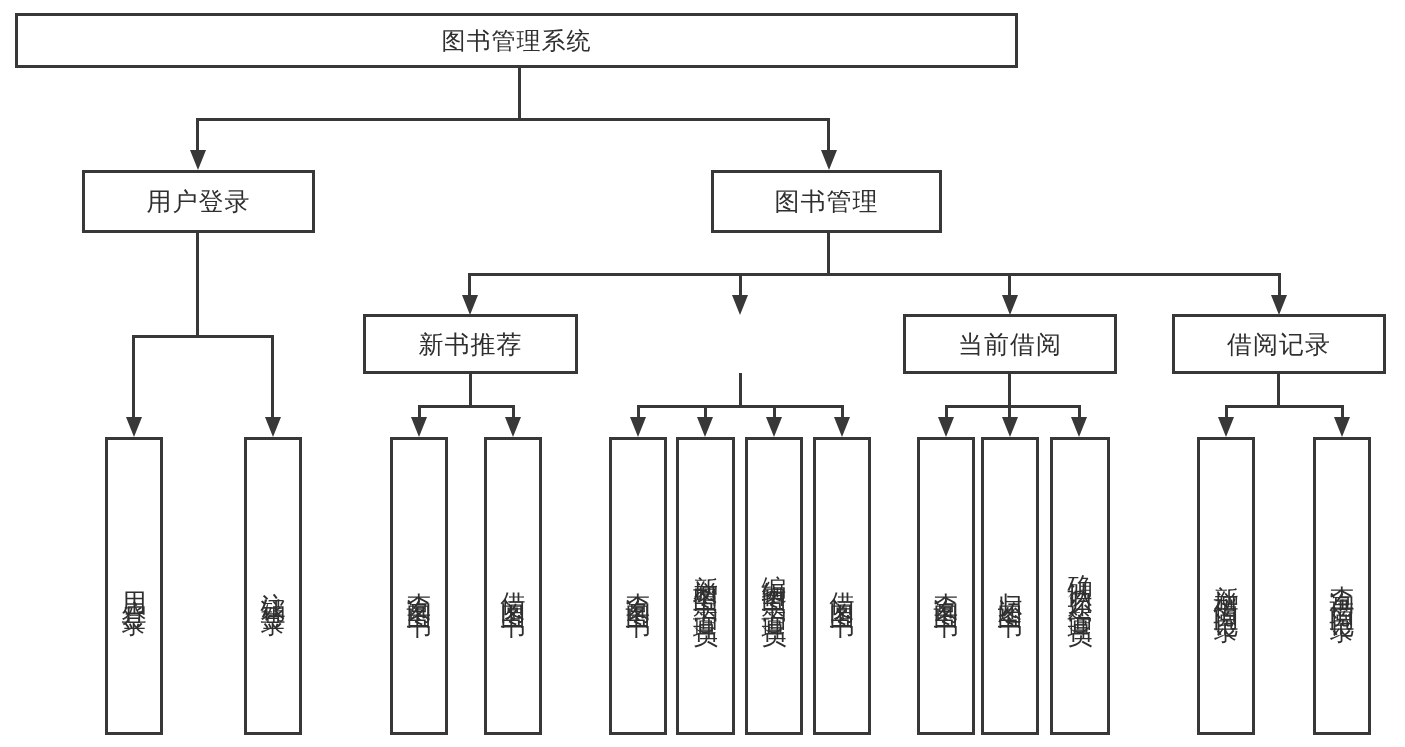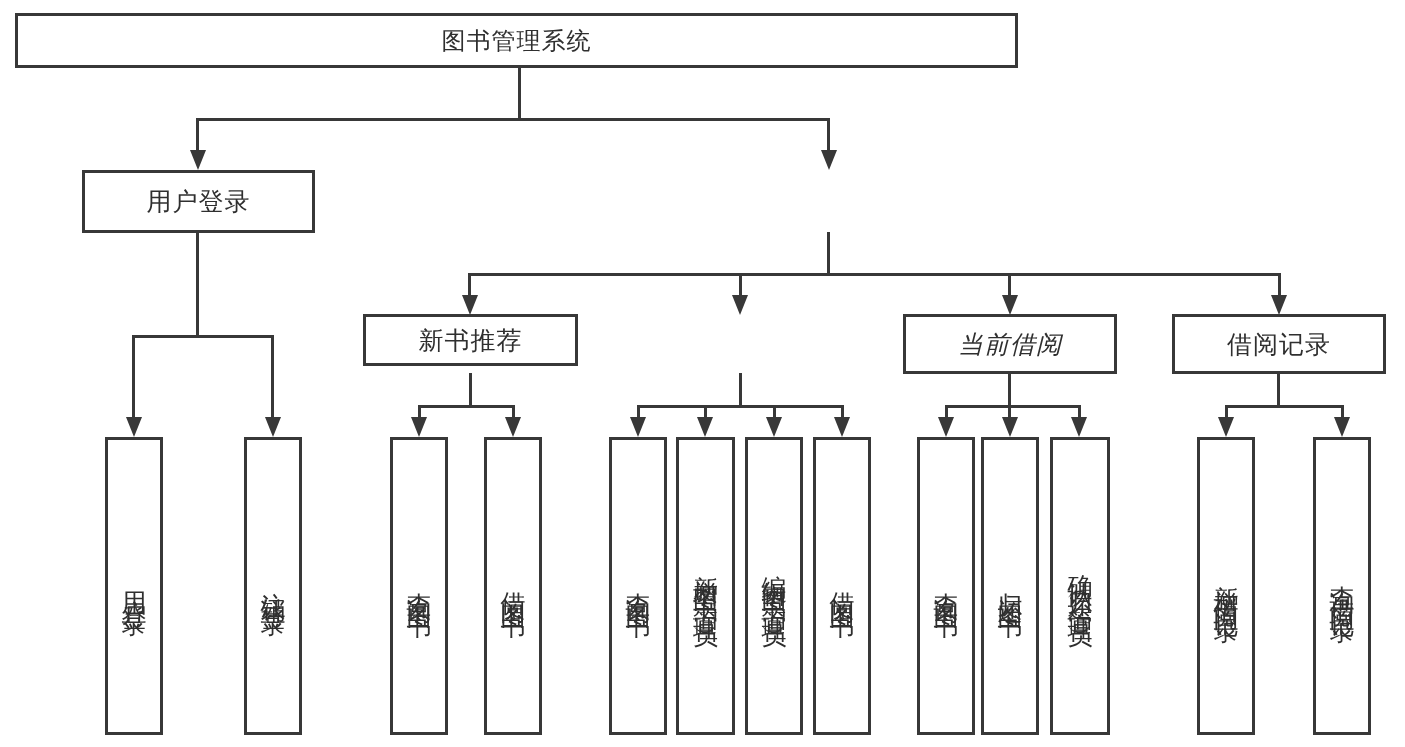--- a/index.html
+++ b/index.html
@@ -71,43 +71,46 @@
   <div class="vl" style="left:518px;top:66px;height:54px;"></div>
   <div class="hl" style="left:196px;top:118px;width:634px;"></div>
   <div class="vl" style="left:196px;top:118px;height:36px;"></div>
   <div class="ar" style="left:190px;top:150px;"></div>
   <div class="vl" style="left:827px;top:118px;height:36px;"></div>
   <div class="ar" style="left:821px;top:150px;"></div>
 
   <div class="box" style="left:82px;top:170px;width:233px;height:63px;">
     <span class="hlabel">用户登录</span>
   </div>
+  <div class="box" style="left:711px;top:170px;width:231px;height:63px;">
+    <span class="hlabel">图书管理</span>
+  </div>
 
   <div class="vl" style="left:196px;top:232px;height:105px;"></div>
   <div class="hl" style="left:132px;top:335px;width:142px;"></div>
   <div class="vl" style="left:132px;top:335px;height:84px;"></div>
   <div class="ar" style="left:126px;top:417px;"></div>
   <div class="vl" style="left:271px;top:335px;height:84px;"></div>
   <div class="ar" style="left:265px;top:417px;"></div>
 
   <div class="vl" style="left:827px;top:232px;height:43px;"></div>
   <div class="hl" style="left:468px;top:273px;width:813px;"></div>
   <div class="vl" style="left:468px;top:273px;height:24px;"></div>
   <div class="ar" style="left:462px;top:295px;"></div>
   <div class="vl" style="left:739px;top:273px;height:24px;"></div>
   <div class="ar" style="left:732px;top:295px;"></div>
   <div class="vl" style="left:1008px;top:273px;height:24px;"></div>
   <div class="ar" style="left:1002px;top:295px;"></div>
   <div class="vl" style="left:1278px;top:273px;height:24px;"></div>
   <div class="ar" style="left:1271px;top:295px;"></div>
 
-  <div class="box" style="left:363px;top:314px;width:215px;height:52px;">
+  <div class="box" style="left:363px;top:314px;width:215px;height:60px;">
     <span class="hlabel">新书推荐</span>
   </div>
-  <div class="box" style="left:903px;top:314px;width:214px;height:60px;font-style:italic;">
+  <div class="box" style="left:903px;top:314px;width:214px;height:60px;">
     <span class="hlabel">当前借阅</span>
   </div>
   <div class="box" style="left:1172px;top:314px;width:214px;height:60px;">
     <span class="hlabel">借阅记录</span>
   </div>
 
   <div class="vl" style="left:469px;top:373px;height:34px;"></div>
   <div class="hl" style="left:418px;top:405px;width:97px;"></div>
   <div class="vl" style="left:418px;top:405px;height:14px;"></div>
   <div class="ar" style="left:411px;top:417px;"></div>

